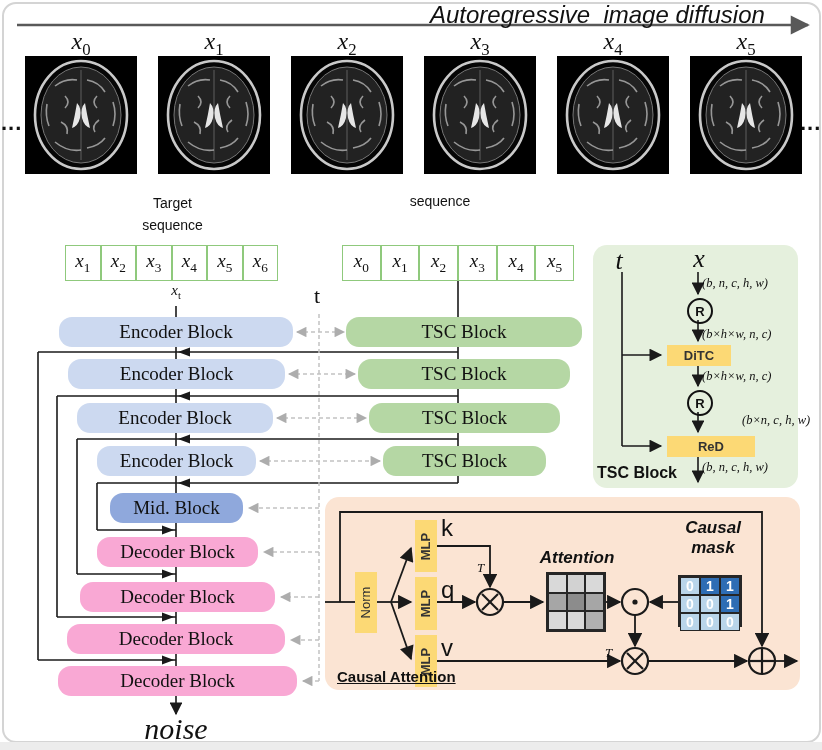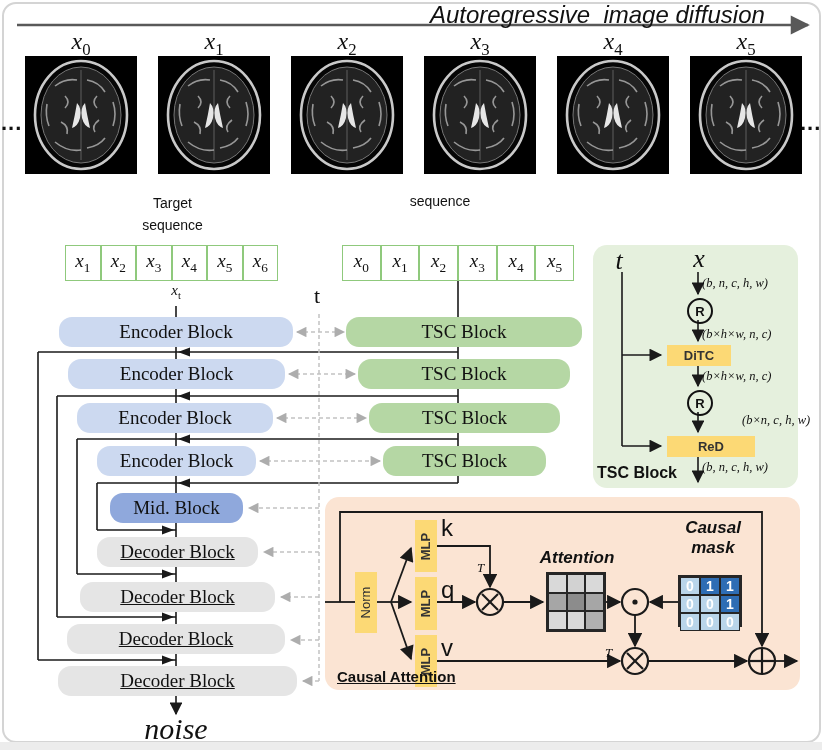--- a/index.html
+++ b/index.html
@@ -13,21 +13,21 @@
   .panelbg{border-radius:14px;}
   .tscpanel{left:593px;top:245px;width:205px;height:243px;background:#e5f0dd;}
   .causalpanel{left:325px;top:497px;width:475px;height:193px;background:#fbe4d3;}
   .title{font-style:italic;font-size:24px;color:#111;white-space:pre;}
   .mx{font-family:"Liberation Serif",serif;font-style:italic;color:#111;}
   .mx sub{font-size:70%;font-style:normal;}
   .block{font-family:"Liberation Serif",serif;font-size:19px;color:#111;
          border-radius:13px;display:flex;align-items:center;justify-content:center;
          height:30px;line-height:30px;}
   .enc{background:#ccd9f0;}
-  .dec{background:#e5e5e5;text-decoration:underline;}
+  .dec{background:#f9a8d4;}
   .mid{background:#8fa8dc;}
   .tsc{background:#b5d7a4;}
   .seqgrid{display:grid;grid-template-columns:repeat(6,1fr);height:36px;}
   .seqgrid .cell{border:1.5px solid #8fc97c;background:#fff;display:flex;
                  align-items:center;justify-content:center;font-size:19px;}
   .hdr{font-size:14px;color:#111;text-align:center;line-height:22px;}
   .ell{font-size:22px;font-weight:bold;color:#111;letter-spacing:1px;}
   .ybox{background:#fcd975;display:flex;align-items:center;justify-content:center;
         color:#333;font-weight:600;font-size:13px;}
   .vtext span{transform:rotate(-90deg);white-space:nowrap;display:block;}

